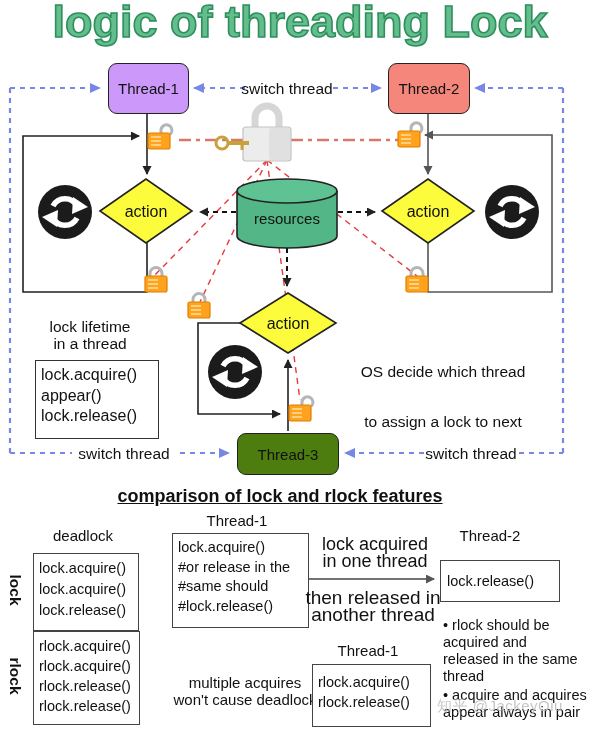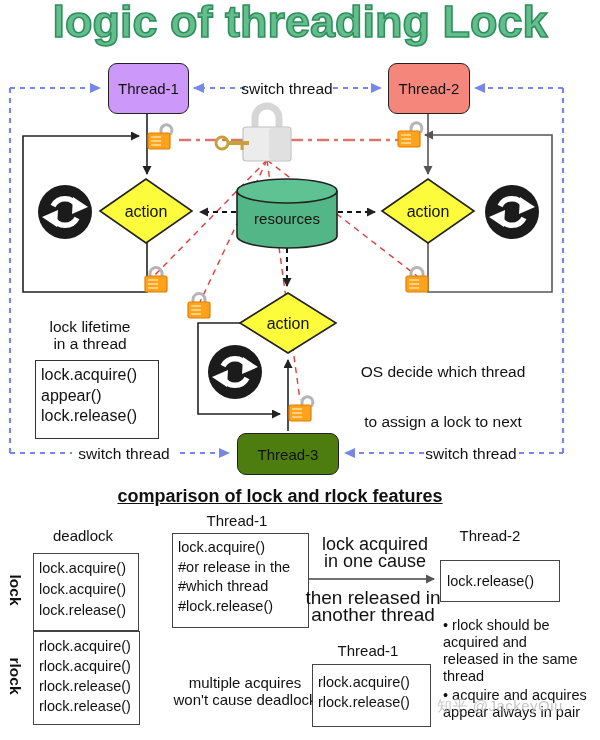--- a/index.html
+++ b/index.html
@@ -190,27 +190,27 @@
 
   <div class="code" style="left:33px;top:553px;width:99px;height:72px;line-height:21px;">
     <div>lock.acquire()</div>
     <div>lock.acquire()</div>
     <div>lock.release()</div>
   </div>
 
   <div class="code" style="left:172px;top:533px;width:130px;height:89px;line-height:19.5px;">
     <div>lock.acquire()</div>
     <div>#or release in the</div>
-    <div>#which thread</div>
+    <div>#same should</div>
     <div>#lock.release()</div>
   </div>
 
   <div class="lbl ctr" style="left:305px;top:536px;width:140px;font-size:18px;line-height:16.5px;">
     <span style="display:block;">lock acquired</span>
-    <span style="display:block;">in one cause</span>
+    <span style="display:block;">in one thread</span>
   </div>
   <div class="lbl ctr" style="left:302px;top:590px;width:142px;font-size:19px;line-height:16.5px;">
     <span style="display:block;">then released in</span>
     <span style="display:block;">another thread</span>
   </div>
 
   <div class="code" style="left:440px;top:560px;width:112px;height:40px;display:flex;align-items:center;padding:0 0 0 6px;">
     <div>lock.release()</div>
   </div>
 

